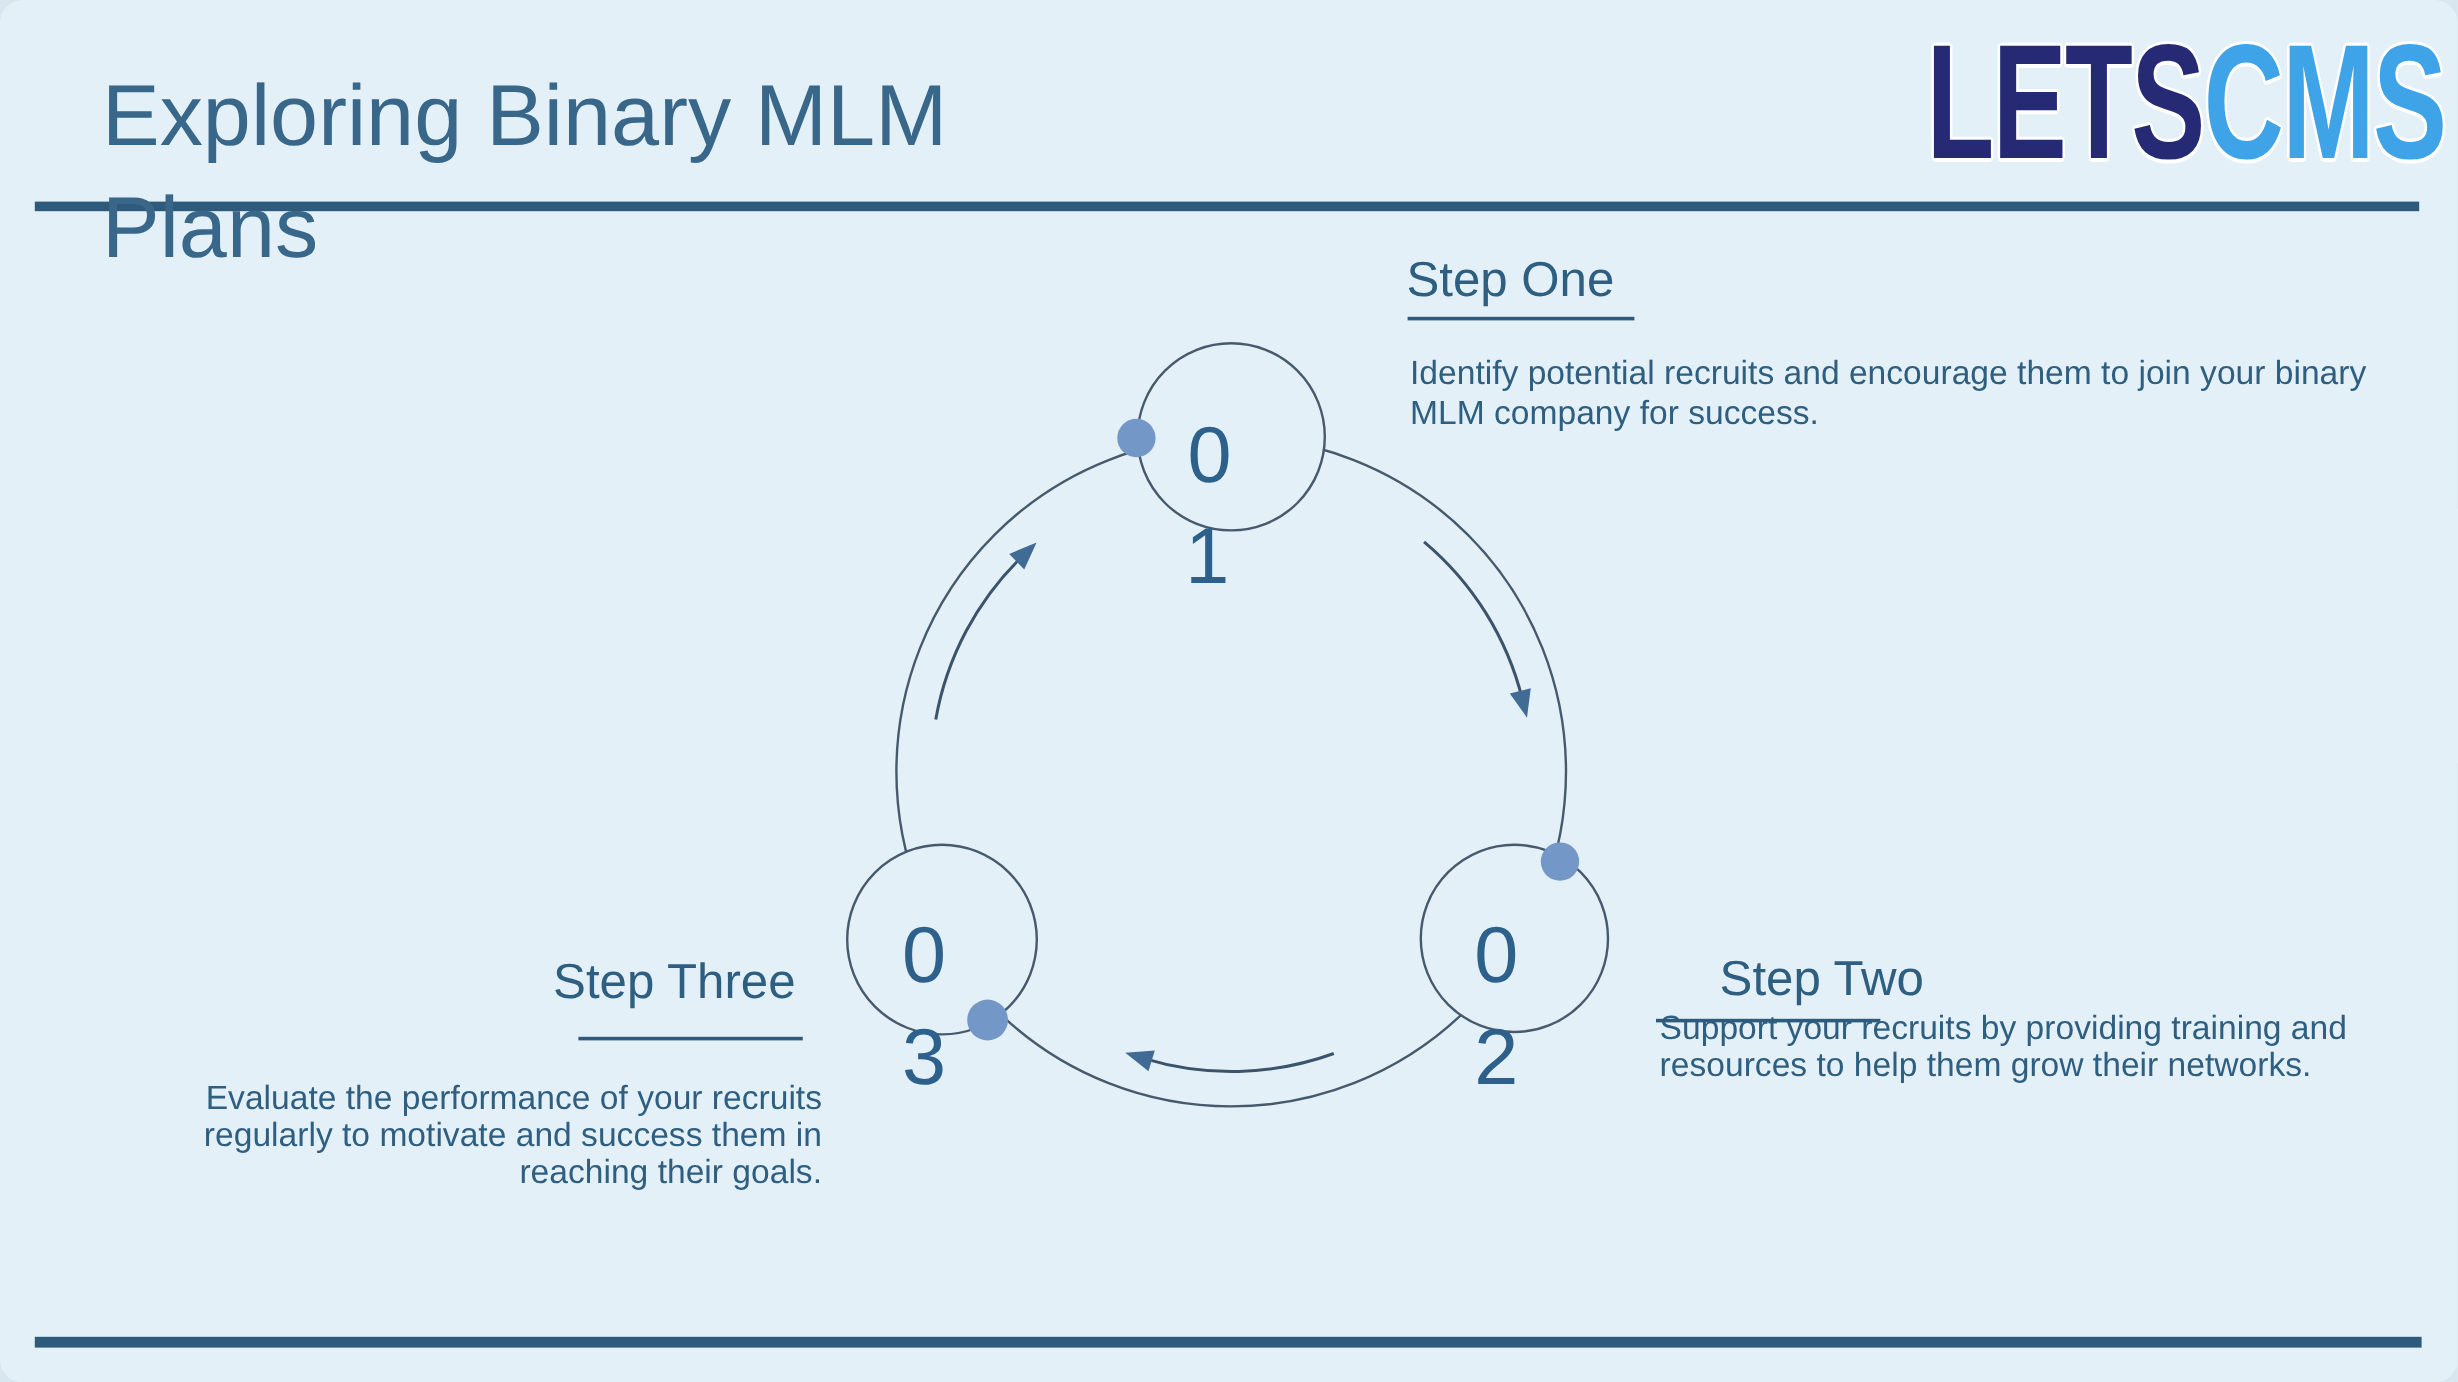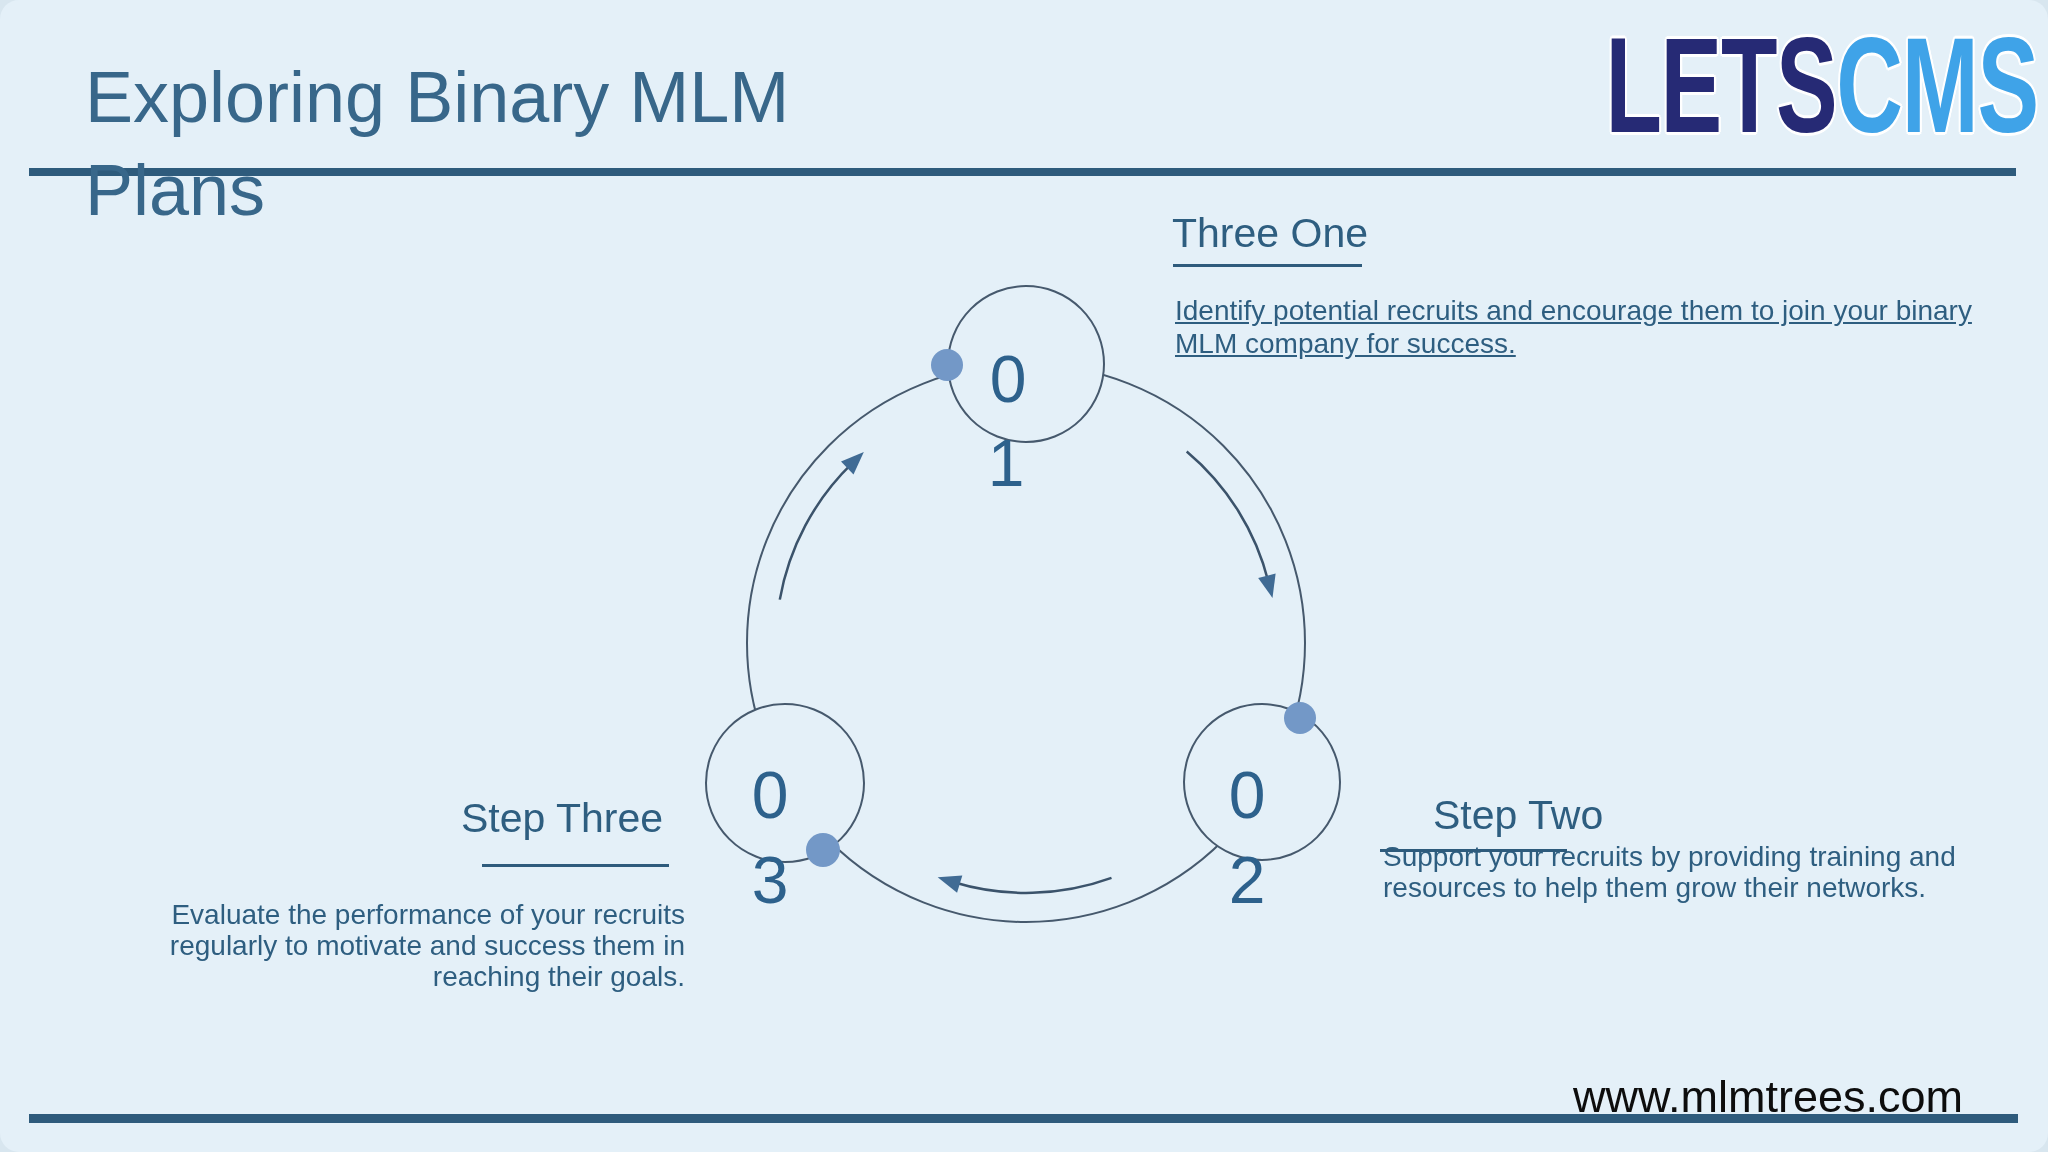--- a/index.html
+++ b/index.html
@@ -60,21 +60,21 @@
   
   .step-heading {
     font-size: 41px; line-height: 1.2;
     color: var(--text-color, #2e5e80); z-index: 4;
   }
   .step-rule { height: 3px; background: var(--slate, #2e5b7c); z-index: 6; }
   .step-desc { font-size: 28px; color: var(--text-color, #2e5e80); z-index: 4; }
 
   .step-one-h    { left: 1172px; top: 209px; }
   .step-one-rule { left: 1173px; top: 264px; width: 189px; }
-  .step-one-desc { left: 1175px; top: 294px; width: 855px; line-height: 33px; text-decoration: underline; }
+  .step-one-desc { left: 1175px; top: 294px; width: 855px; line-height: 33px; }
 
   .step-two-h    { left: 1433px; top: 791px; }
   .step-two-rule { left: 1380px; top: 849px; width: 187px; }
   .step-two-desc { left: 1383px; top: 841px; width: 620px; line-height: 31px; }
 
   .step-three-h    { right: 1385px; top: 794px; text-align: left; }
   .step-three-rule { right: 1379px; top: 864px; width: 187px; }
   .step-three-desc { right: 1363px; top: 899px; width: 600px; text-align: right; line-height: 31px; }
 
   
@@ -120,28 +120,27 @@
     <circle class="conn-dot" cx="823" cy="850" r="17"></circle>
   </svg>
 
   <div class="abs digit d1t">0</div>
   <div class="abs digit d1b">1</div>
   <div class="abs digit d2t">0</div>
   <div class="abs digit d2b">2</div>
   <div class="abs digit d3t">0</div>
   <div class="abs digit d3b">3</div>
 
-  <div class="abs step-heading step-one-h">Three One</div>
+  <div class="abs step-heading step-one-h">Step One</div>
   <div class="abs step-rule step-one-rule"></div>
   <div class="abs step-desc step-one-desc">Identify potential recruits and encourage them to join your binary MLM company for success.</div>
 
   <div class="abs step-heading step-two-h">Step Two</div>
   <div class="abs step-rule step-two-rule"></div>
   <div class="abs step-desc step-two-desc">Support your recruits by providing training and resources to help them grow their networks.</div>
 
   <div class="abs step-heading step-three-h">Step Three</div>
   <div class="abs step-rule step-three-rule"></div>
   <div class="abs step-desc step-three-desc">Evaluate the performance of your recruits regularly to motivate and success them in reaching their goals.</div>
 
-  <div class="abs website">www.mlmtrees.com</div>
   <div class="abs bottom-bar"></div>
 
 </div>
 
 </body></html>

